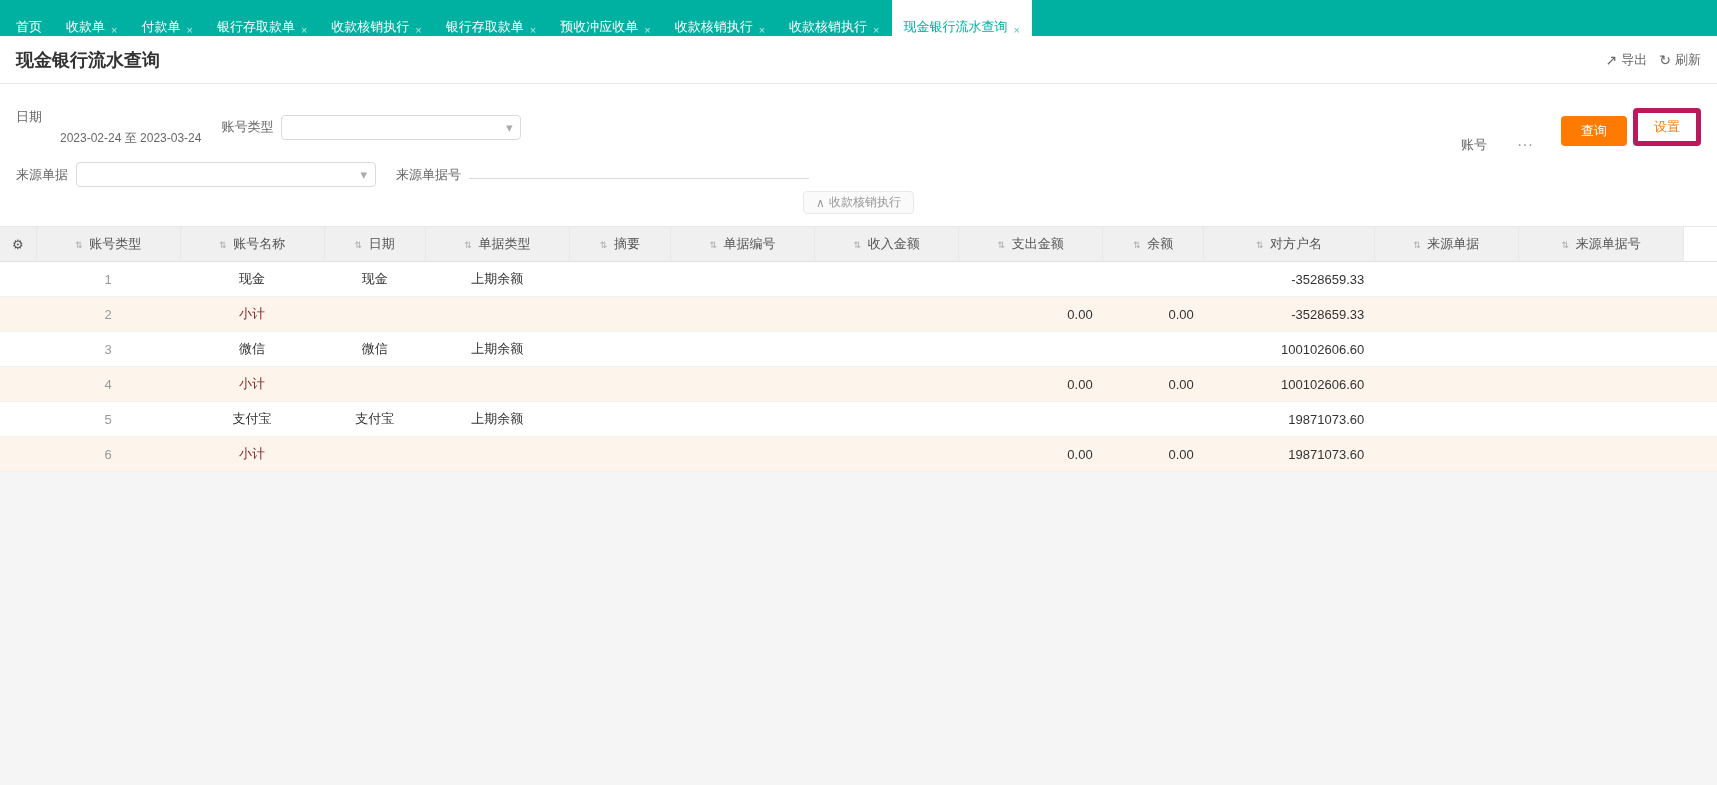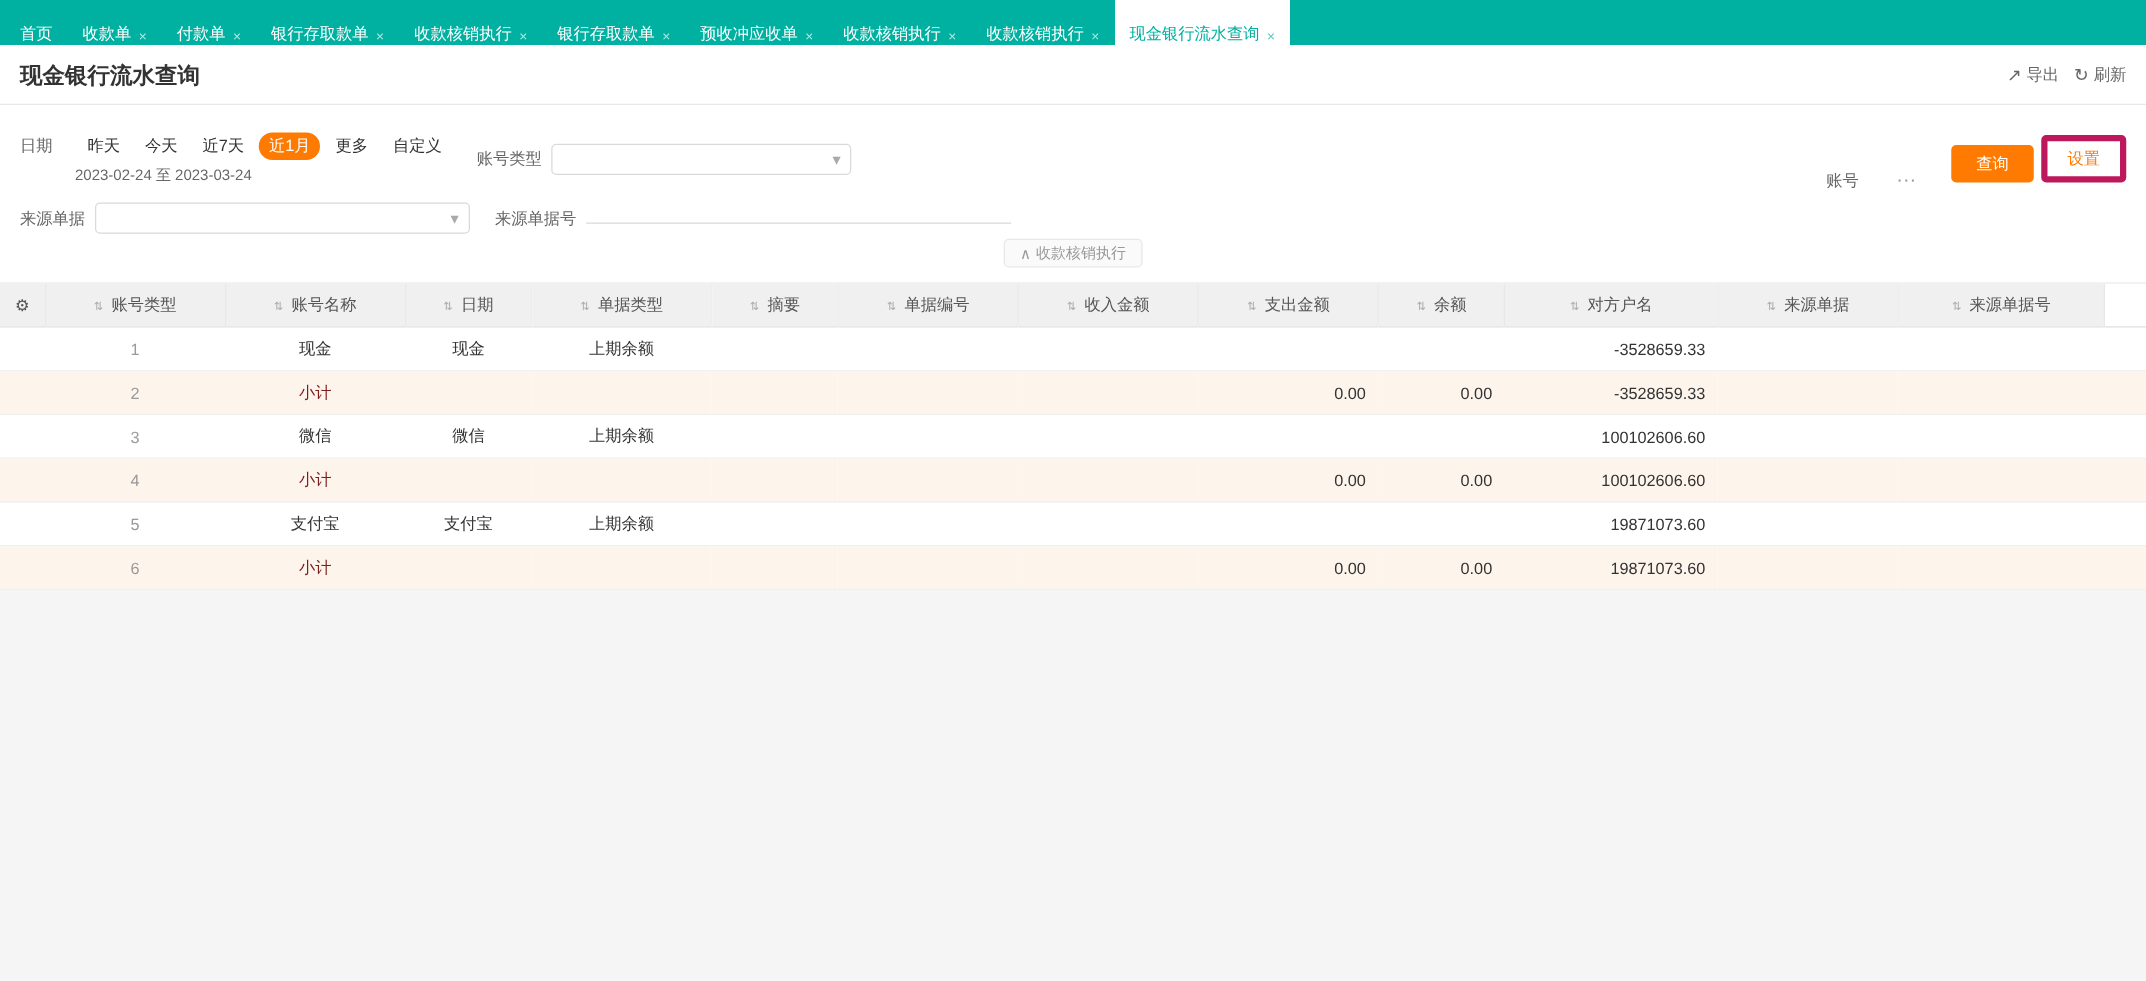--- a/index.html
+++ b/index.html
@@ -303,28 +303,20 @@
   </div>
 </div>
 
 <div class="filter-area">
 
   <div class="filter-top-row">
 
     <div class="date-section">
       <div style="display:flex;align-items:center;gap:6px;">
         <span class="filter-label">日期</span>
-        <div class="filter-date-options">
-          <span class="date-btn">昨天</span>
-          <span class="date-btn">今天</span>
-          <span class="date-btn">近7天</span>
-          <span class="date-btn active">近1月</span>
-          <span class="date-btn">更多</span>
-          <span class="date-btn">自定义</span>
-        </div>
       </div>
       <div class="date-range" style="margin-left:44px;">2023-02-24 至 2023-03-24</div>
     </div>
 
     <div class="account-section">
       <span class="filter-label">账号类型</span>
       <div class="select-box" style="min-width:240px;">
         <span style="color:#ccc;"></span>
         <span style="color:#aaa;">▾</span>
       </div>

